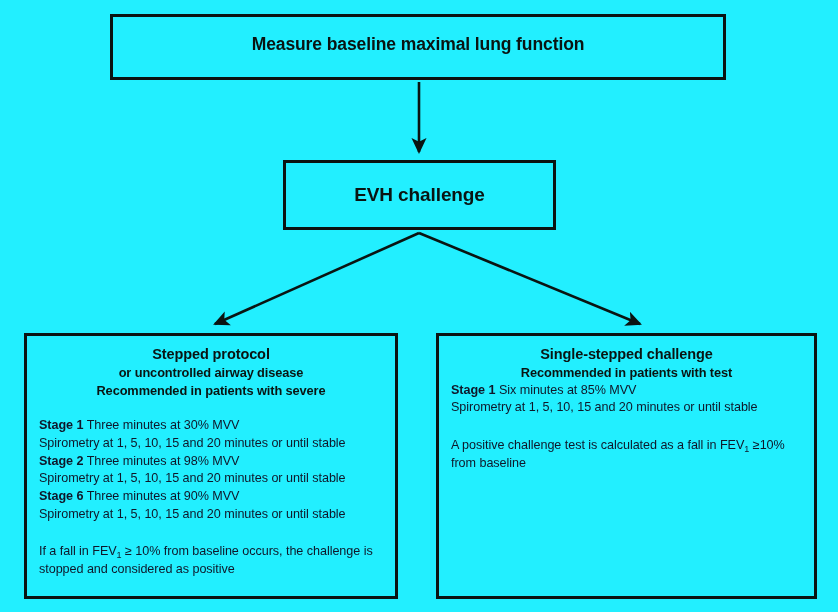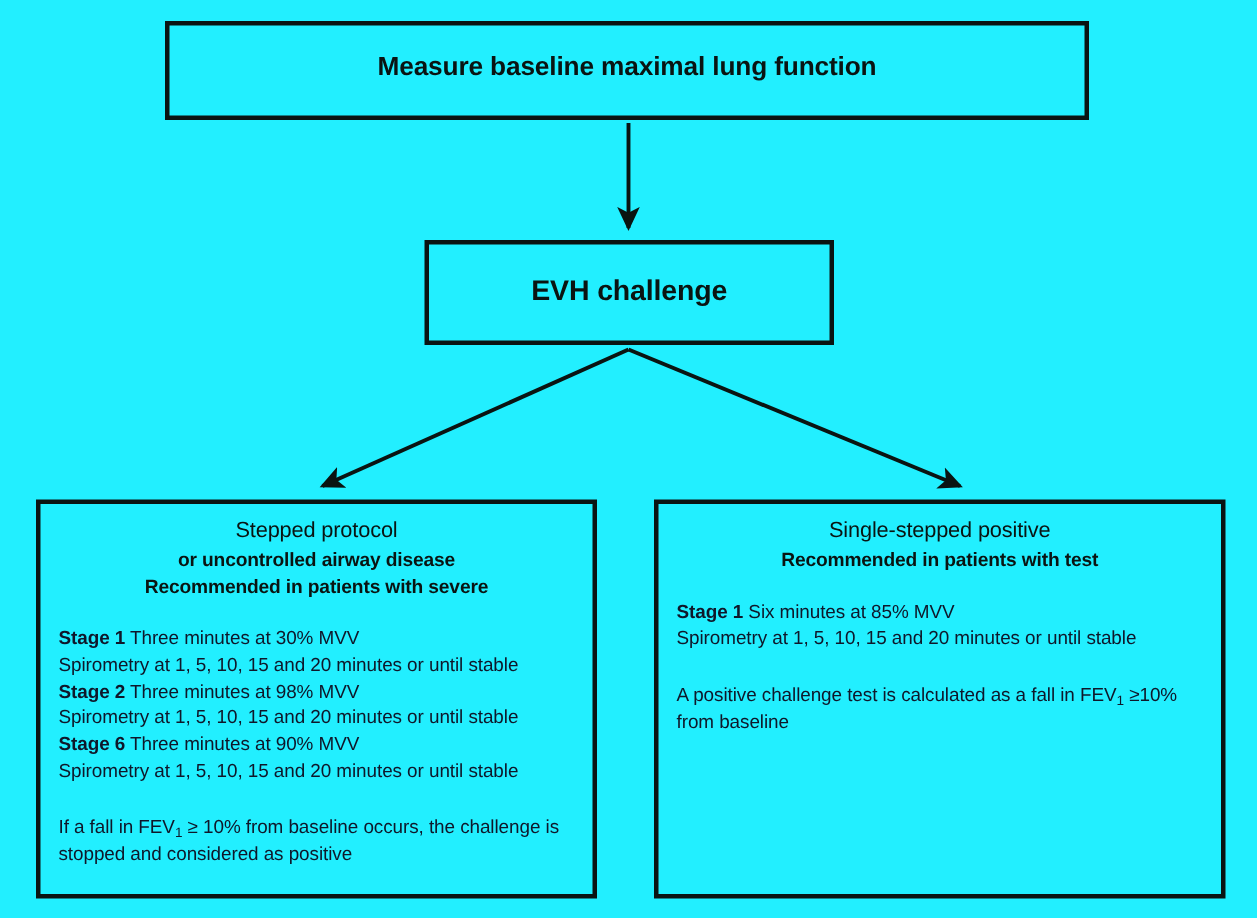--- a/index.html
+++ b/index.html
@@ -74,39 +74,39 @@
     width: 381px;
     height: 266px;
   }
   .proto-head {
     padding-top: 9px;
     text-align: center;
     color: #0a1412;
   }
   .proto-head .proto-name {
     font-size: 14.5px;
-    font-weight: normal;
+    font-weight: bold;
     line-height: 1.32;
     letter-spacing: -0.1px;
   }
   .proto-head .proto-sub {
     font-size: 12.8px;
     font-weight: bold;
     line-height: 1.38;
     letter-spacing: -0.1px;
   }
   .proto-body {
     padding: 0 10px 0 12px;
     color: #0f172a;
     font-size: 12.6px;
     line-height: 1.40;
     letter-spacing: -0.05px;
   }
   #box-stepped .proto-body { margin-top: 18px; }
-  #box-single .proto-body { margin-top: 18px; }
+  #box-single .proto-body { }
   .proto-line { white-space: nowrap; }
   .proto-line.wrap { white-space: normal; }
   .proto-line b { font-weight: bold; }
   .spacer-line { height: 20px; }
   sub {
     font-size: 0.72em;
     vertical-align: baseline;
     position: relative;
     top: 0.28em;
   }
@@ -163,21 +163,21 @@
       <div class="proto-line">Spirometry at 1, 5, 10, 15 and 20 minutes or until stable</div>
 
       <div class="spacer-line"></div>
 
       <div class="proto-line wrap"><span>If a fall  in FEV</span><sub>1</sub><span> ≥ 10% from baseline occurs, the challenge is stopped and considered as positive</span></div>
     </div>
   </div>
 
   <div class="node-box" id="box-single">
     <div class="proto-head">
-      <div class="proto-name">Single-stepped positive</div>
+      <div class="proto-name">Single-stepped challenge</div>
       <div class="proto-sub">Recommended in patients with test</div>
     </div>
     <div class="proto-body">
       <div class="proto-line"><b>Stage 1</b><span> Six minutes at 85% MVV</span></div>
       <div class="proto-line">Spirometry at 1, 5, 10, 15 and 20 minutes or until stable</div>
 
       <div class="spacer-line"></div>
 
       <div class="proto-line wrap"><span>A positive challenge test is calculated as a fall in FEV</span><sub>1</sub><span> ≥10% from baseline</span></div>
     </div>

